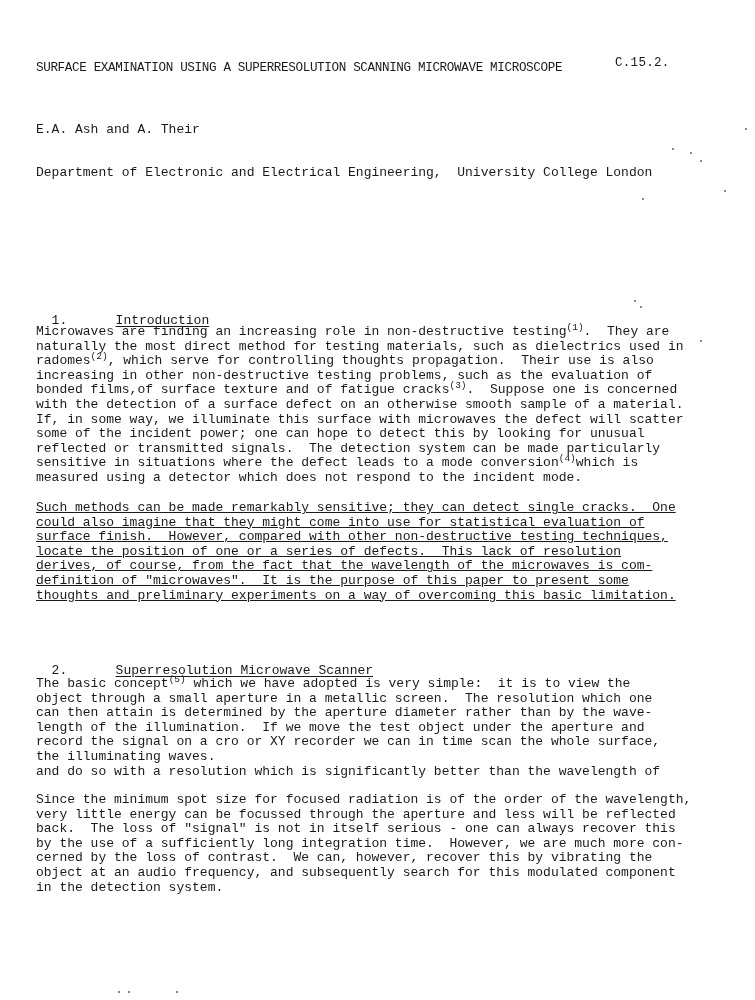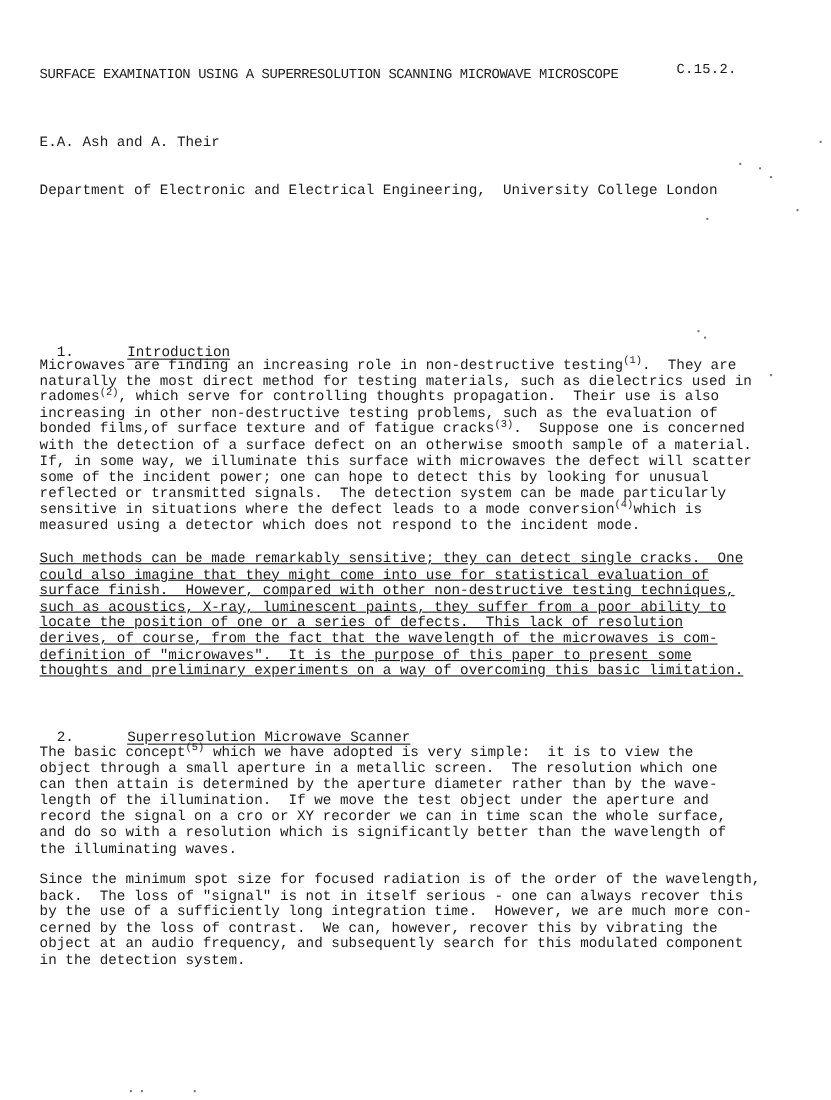--- a/index.html
+++ b/index.html
@@ -43,41 +43,41 @@
     <span class="line"><span>If, in some way, we illuminate this surface with microwaves the defect will scatter</span></span>
     <span class="line"><span>some of the incident power; one can hope to detect this by looking for unusual</span></span>
     <span class="line"><span>reflected or transmitted signals.  The detection system can be made particularly</span></span>
     <span class="line"><span>sensitive in situations where the defect leads to a mode conversion</span><sup>(4)</sup><span>which is</span></span>
     <span class="line"><span>measured using a detector which does not respond to the incident mode.</span></span>
   </div>
 <div class="para" style="top:501px;text-decoration:underline;">
     <span class="line"><span>Such methods can be made remarkably sensitive; they can detect single cracks.  One</span></span>
     <span class="line"><span>could also imagine that they might come into use for statistical evaluation of</span></span>
     <span class="line"><span>surface finish.  However, compared with other non-destructive testing techniques,</span></span>
-    <span class="line"><span>such as acoustics, X-ray, luminescent paints, they suffer from a poor ability to</span></span>
     <span class="line"><span>locate the position of one or a series of defects.  This lack of resolution</span></span>
     <span class="line"><span>derives, of course, from the fact that the wavelength of the microwaves is com-</span></span>
     <span class="line"><span>definition of "microwaves".  It is the purpose of this paper to present some</span></span>
     <span class="line"><span>thoughts and preliminary experiments on a way of overcoming this basic limitation.</span></span>
   </div>
 
 <div class="abs heading" style="top:648px;">
   <span class="num">2.</span><span class="ttl">Superresolution Microwave Scanner</span>
 </div>
 <div class="para" style="top:677px;">
     <span class="line"><span>The basic concept</span><sup>(5)</sup><span> which we have adopted is very simple:  it is to view the</span></span>
     <span class="line"><span>object through a small aperture in a metallic screen.  The resolution which one</span></span>
     <span class="line"><span>can then attain is determined by the aperture diameter rather than by the wave-</span></span>
     <span class="line"><span>length of the illumination.  If we move the test object under the aperture and</span></span>
     <span class="line"><span>record the signal on a cro or XY recorder we can in time scan the whole surface,</span></span>
+    <span class="line"><span>the illuminating waves.</span></span>
     <span class="line"><span>and do so with a resolution which is significantly better than the wavelength of</span></span>
-    <span class="line"><span>the illuminating waves.</span></span>
   </div>
 <div class="para" style="top:793px;">
     <span class="line"><span>Since the minimum spot size for focused radiation is of the order of the wavelength,</span></span>
+    <span class="line"><span>very little energy can be focussed through the aperture and less will be reflected</span></span>
     <span class="line"><span>back.  The loss of "signal" is not in itself serious - one can always recover this</span></span>
     <span class="line"><span>by the use of a sufficiently long integration time.  However, we are much more con-</span></span>
     <span class="line"><span>cerned by the loss of contrast.  We can, however, recover this by vibrating the</span></span>
     <span class="line"><span>object at an audio frequency, and subsequently search for this modulated component</span></span>
     <span class="line"><span>in the detection system.</span></span>
   </div>
 
 <div class="speck" style="left:672px;top:148px;"></div>
 <div class="speck" style="left:690px;top:152px;"></div>
 <div class="speck" style="left:700px;top:160px;"></div>

